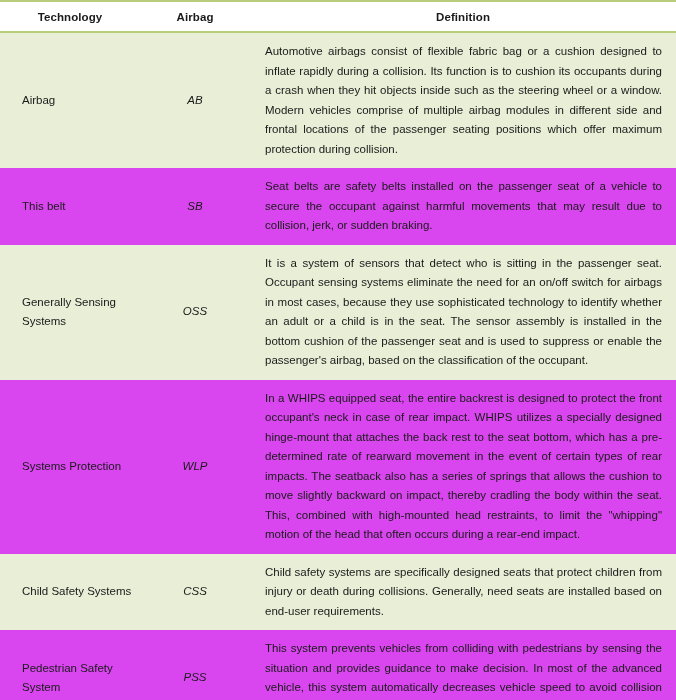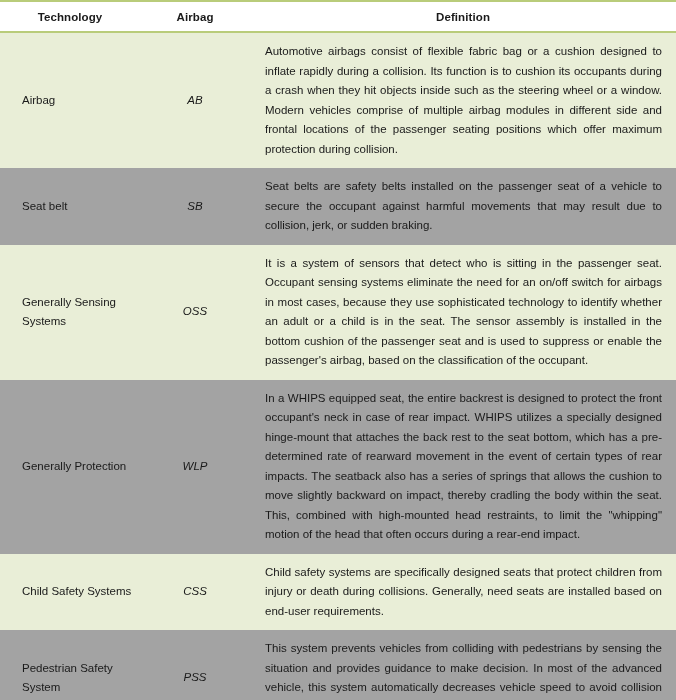--- a/index.html
+++ b/index.html
@@ -73,21 +73,21 @@
     padding-left: 15px;
     padding-right: 14px;
     text-align: justify;
     text-justify: inter-word;
     hyphens: none;
   }
   td.cell-def > span {
     display: block;
   }
 </style>
-<style>thead th{border-top-color:#b9cc7a;border-bottom-color:#b9cc7a;}tbody tr.last-row td{border-bottom-color:#b9cc7a;}tbody tr.row-shaded td{background:#e9eed7;}tbody tr.row-plain td{background:#a3a3a3;}thead th,tbody td{color:#1a1a1a;}</style></head>
+<style>thead th{border-top-color:#b9cc7a;border-bottom-color:#b9cc7a;}tbody tr.last-row td{border-bottom-color:#b9cc7a;}tbody tr.row-shaded td{background:#e9eed7;}tbody tr.row-plain td{background:#d946ef;}thead th,tbody td{color:#1a1a1a;}</style></head>
 <body>
 
 <table id="tech-table">
   <colgroup>
     <col class="col-tech">
     <col class="col-acro">
     <col class="col-def">
   </colgroup>
   <thead>
     <tr>
@@ -98,35 +98,35 @@
   </thead>
   <tbody id="table-body">
       <tr class="table-row row-shaded">
         <td class="cell-tech">Airbag</td>
         <td class="cell-acro">AB</td>
         <td class="cell-def">
           <span>Automotive airbags consist of flexible fabric bag or a cushion designed to inflate rapidly during a collision. Its function is to cushion its occupants during a crash when they hit objects inside such as the steering wheel or a window. Modern vehicles comprise of multiple airbag modules in different side and frontal locations of the passenger seating positions which offer maximum protection during collision.</span>
         </td>
       </tr>
       <tr class="table-row row-plain">
-        <td class="cell-tech">Seat belt</td>
+        <td class="cell-tech">This belt</td>
         <td class="cell-acro">SB</td>
         <td class="cell-def">
           <span>Seat belts are safety belts installed on the passenger seat of a vehicle to secure the occupant against harmful movements that may result due to collision, jerk, or sudden braking.</span>
         </td>
       </tr>
       <tr class="table-row row-shaded">
         <td class="cell-tech">Generally Sensing Systems</td>
         <td class="cell-acro">OSS</td>
         <td class="cell-def">
           <span>It is a system of sensors that detect who is sitting in the passenger seat. Occupant sensing systems eliminate the need for an on/off switch for airbags in most cases, because they use sophisticated technology to identify whether an adult or a child is in the seat. The sensor assembly is installed in the bottom cushion of the passenger seat and is used to suppress or enable the passenger's airbag, based on the classification of the occupant.</span>
         </td>
       </tr>
       <tr class="table-row row-plain">
-        <td class="cell-tech">Generally Protection</td>
+        <td class="cell-tech">Systems Protection</td>
         <td class="cell-acro">WLP</td>
         <td class="cell-def">
           <span>In a WHIPS equipped seat, the entire backrest is designed to protect the front occupant's neck in case of rear impact. WHIPS utilizes a specially designed hinge-mount that attaches the back rest to the seat bottom, which has a pre-determined rate of rearward movement in the event of certain types of rear impacts. The seatback also has a series of springs that allows the cushion to move slightly backward on impact, thereby cradling the body within the seat. This, combined with high-mounted head restraints, to limit the "whipping" motion of the head that often occurs during a rear-end impact.</span>
         </td>
       </tr>
       <tr class="table-row row-shaded">
         <td class="cell-tech">Child Safety Systems</td>
         <td class="cell-acro">CSS</td>
         <td class="cell-def">
           <span>Child safety systems are specifically designed seats that protect children from injury or death during collisions. Generally, need seats are installed based on end-user requirements.</span>

